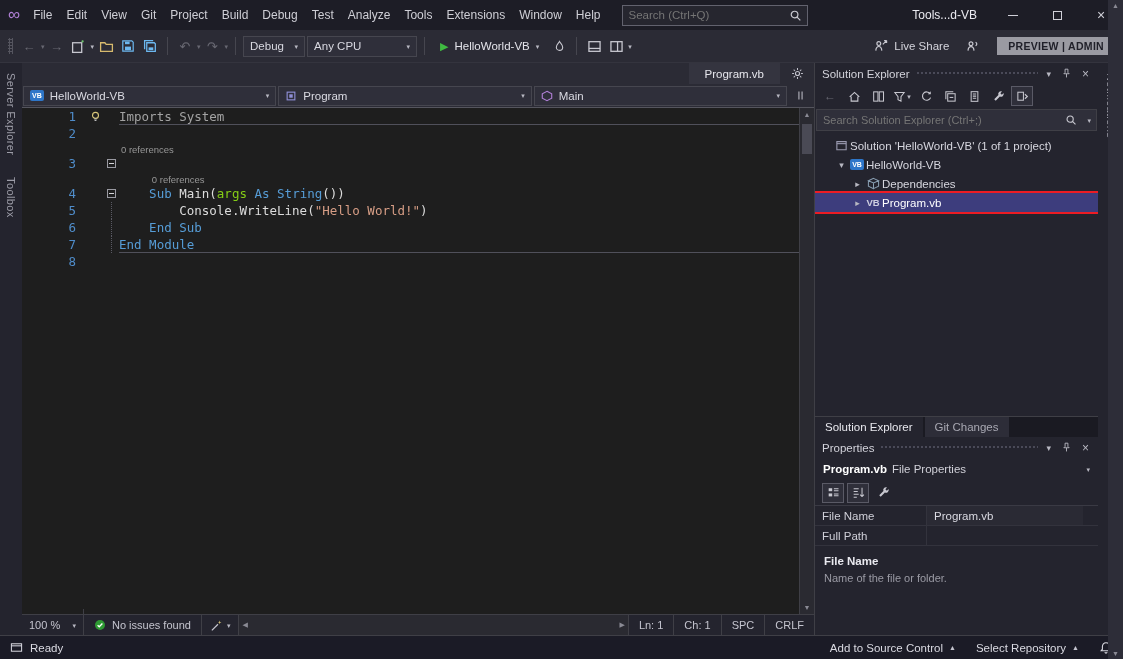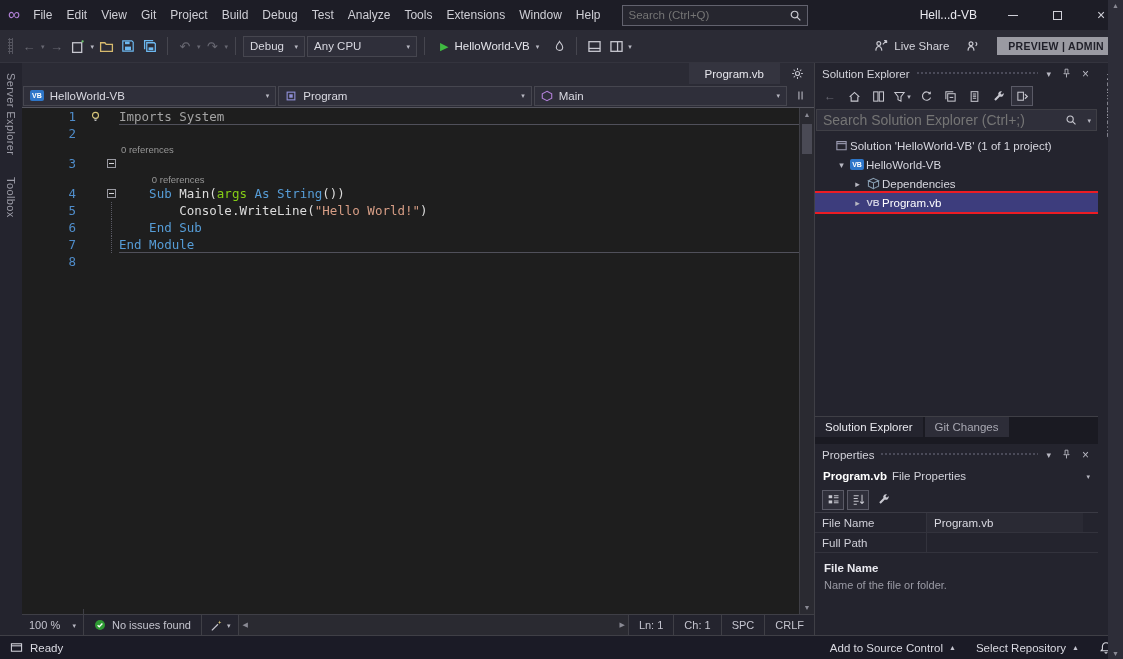--- a/index.html
+++ b/index.html
@@ -83,30 +83,30 @@
   .issues{display:flex;align-items:center;gap:6px;padding:0 10px;height:100%;border-right:1px solid #3f3f46}
   .wandbox{display:flex;align-items:center;gap:4px;padding:0 8px;height:100%;border-right:1px solid #3f3f46}
   .hscroll{flex:1;height:100%;background:#2a2a31;display:flex;align-items:center;justify-content:space-between;padding:0 3px;color:#8a8a94;font-size:7px;border-right:1px solid #3f3f46}
   .ind{padding:0 10px;height:100%;display:flex;align-items:center;border-right:1px solid #3f3f46;white-space:nowrap}
   .ind:last-child{border-right:0}
 
   
   .right-col{width:284px;flex:none;background:#1a1a22;border-left:1px solid #3f3f46;display:flex;flex-direction:column}
   .panel{background:#24242e;display:flex;flex-direction:column;min-height:0}
   .se-panel{height:374px;flex:none}
-  .props-panel{flex:1;margin-top:7px}
+  .props-panel{flex:1;}
   .ptitle{height:21px;flex:none;display:flex;align-items:center;gap:6px;padding:0 7px;font-size:11.5px;color:#d2d2da}
   .grip-h{flex:1;height:5px;background-image:radial-gradient(#4a4a58 1px,transparent 1.1px);background-size:4px 4px}
   .ptitle-ic{color:#b8b8c2;font-size:9px;display:flex;align-items:center;padding:0 2px}
   .ptitle-ic.x{font-size:12px}
   .setools{height:24px;flex:none;display:flex;align-items:center;gap:2px;padding:0 4px}
   .ti{width:22px;height:20px;display:flex;align-items:center;justify-content:center;gap:1px}
   .ti.boxed{border:1px solid #5a5a66;background:#2f2f3a}
   .sesearch{height:22px;flex:none;margin:1px 1px 4px;display:flex;align-items:center;background:#2f2f3a;border:1px solid #3f3f46}
-  .sesearch input{flex:1;min-width:0;background:transparent;border:0;outline:0;color:#9a9aa4;font-size:14px;padding:0 6px;font-family:"Liberation Sans",sans-serif}
+  .sesearch input{flex:1;min-width:0;background:transparent;border:0;outline:0;color:#9a9aa4;font-size:11px;padding:0 6px;font-family:"Liberation Sans",sans-serif}
   .tree{flex:1;min-height:0;overflow:hidden;font-size:11.5px;padding-top:1px}
   .tree-row{height:19px;display:flex;align-items:center;color:#d6d6de;white-space:nowrap}
   .tind{flex:none}
   .texp{width:13px;flex:none;text-align:center;color:#b8b8c2;font-size:9px}
   .ticon{width:18px;flex:none;display:flex;align-items:center;justify-content:center}
   .tlabel{overflow:hidden;text-overflow:ellipsis;padding-right:4px}
   .tree-row.selected{background:#3d3d7d;color:#fff}
   .tree-row.annotated{box-shadow:0 0 0 2px #ec1c24;position:relative;z-index:2}
   .setabs{height:21px;flex:none;display:flex;background:#1a1a22;border-top:1px solid #3f3f46;align-items:stretch}
   .setab{padding:0 10px;display:flex;align-items:center;font-size:11.5px}
@@ -157,21 +157,21 @@
         <span class="menu-item">Window</span>
         <span class="menu-item">Help</span>
       </nav>
     <div class="search-box">
       <input placeholder="Search (Ctrl+Q)" style="">
       <svg class="search-ic" width="13" height="13" viewBox="0 0 14 14">
           <circle cx="6" cy="6" r="3.6" fill="none" stroke="#c8c8d0" stroke-width="1.3"></circle>
           <line x1="8.7" y1="8.7" x2="12.2" y2="12.2" stroke="#c8c8d0" stroke-width="1.3"></line>
         </svg>
     </div>
-    <div class="win-title">Hell...d-VB</div>
+    <div class="win-title">Tools...d-VB</div>
     <div class="win-controls">
       <span class="win-btn">
           <span class="ic-min"></span>
         </span>
       <span class="win-btn">
           <span class="ic-max"></span>
         </span>
       <span class="win-btn">×</span>
     </div>
   </header>

